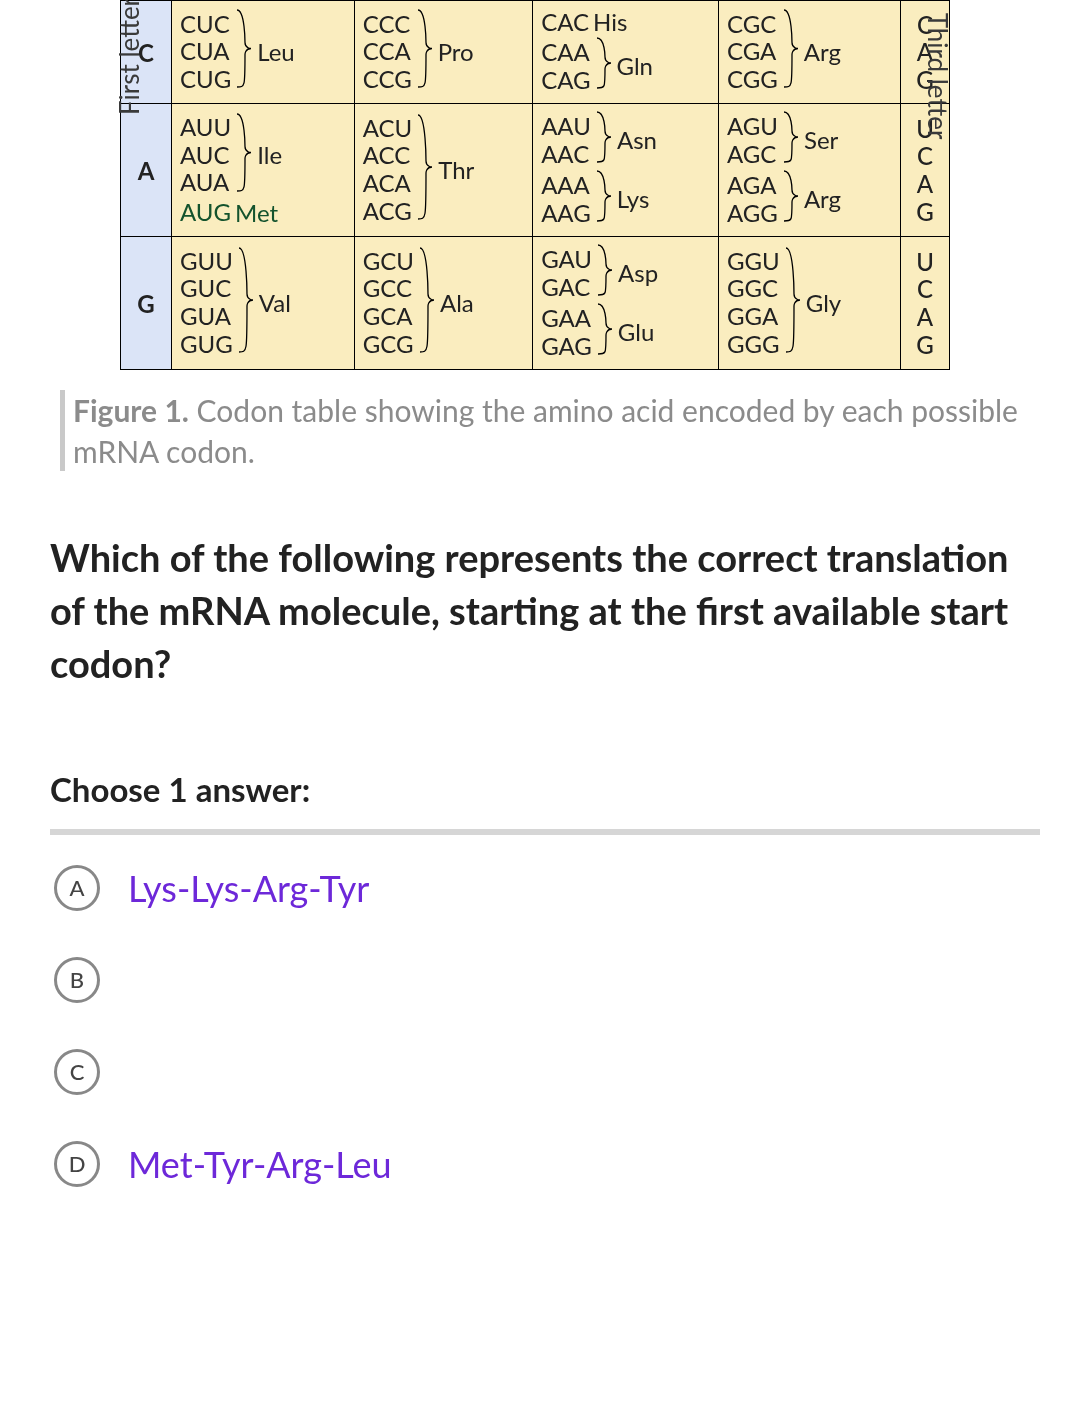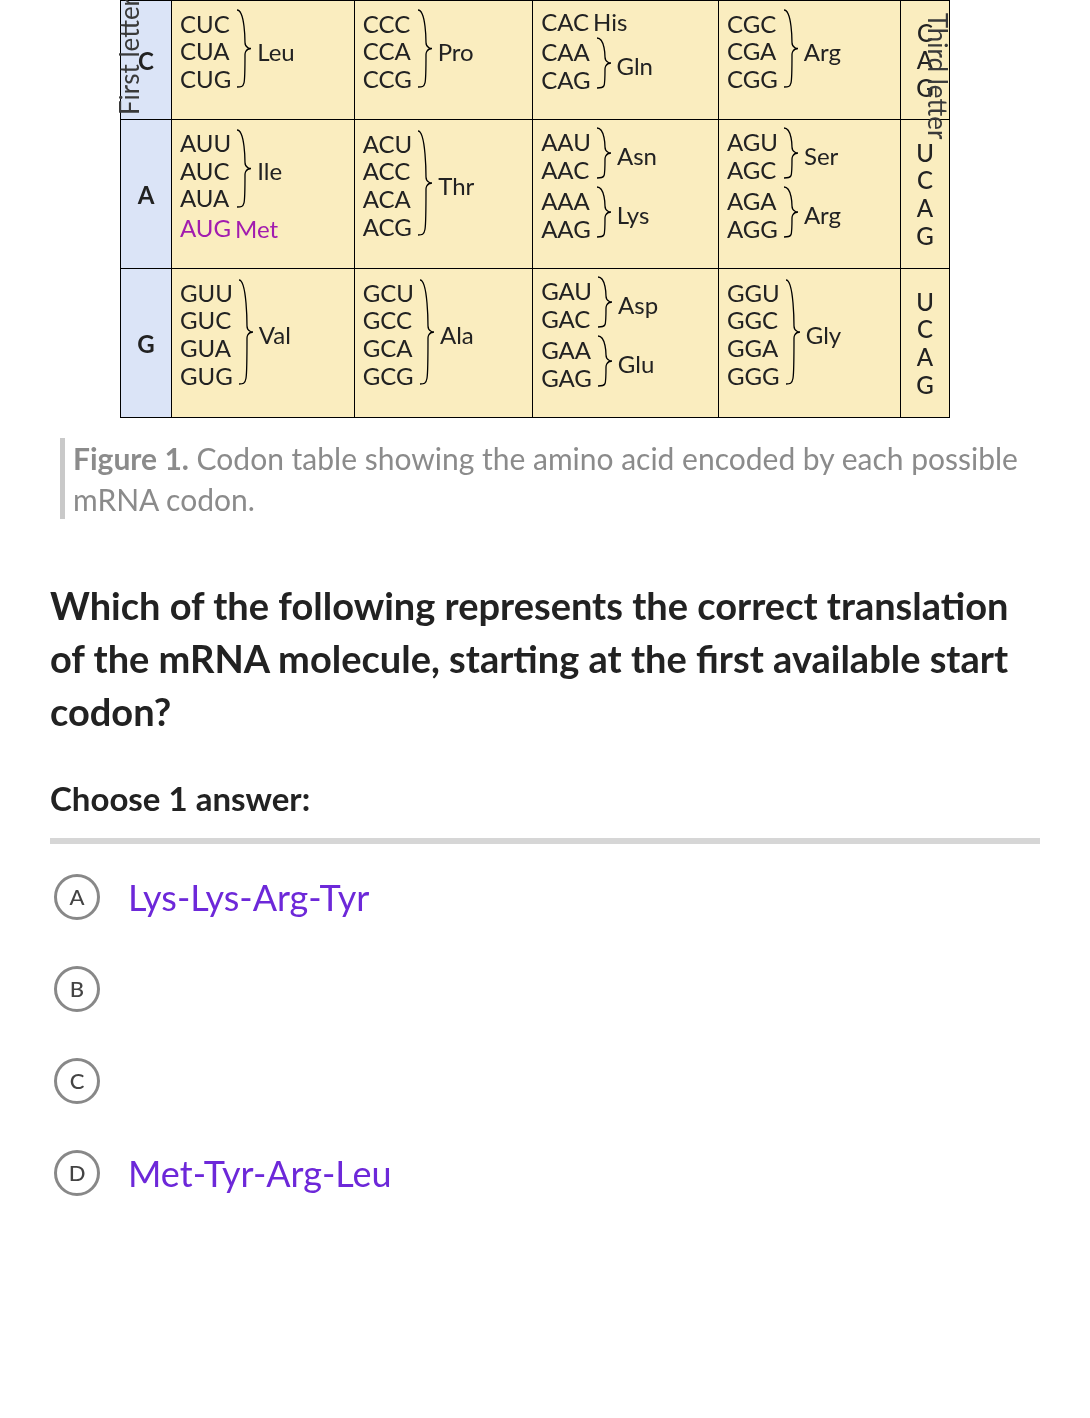--- a/index.html
+++ b/index.html
@@ -4,38 +4,38 @@
 <style>
   html,body{margin:0;padding:0;background:#fff;color:#222;font-family:"Lato","Helvetica Neue",Arial,sans-serif}
   .page{width:1090px;min-height:1418px;position:relative;box-sizing:border-box;padding:0 50px 40px 50px}
   
   .table-wrap{position:relative;margin:0 0 20px 70px;width:830px}
   .vlabel-left{position:absolute;left:-50px;top:40px;font-size:26px;color:#3a3a3a;transform:rotate(-90deg);transform-origin:center;white-space:nowrap}
   .vlabel-right{position:absolute;right:-52px;top:60px;font-size:26px;color:#3a3a3a;transform:rotate(90deg);transform-origin:center;white-space:nowrap}
   table.codon{border-collapse:collapse;width:100%}
   table.codon td,table.codon th{border:1px solid #000;font-size:24px;vertical-align:middle}
   td.first-col{width:48px;text-align:center;font-weight:700;background:#dbe4f7}
-  td.cell{background:#faedbf;padding:6px 8px 24px 8px}
+  td.cell{background:#faedbf;padding:6px 8px 8px 8px}
   td.last-col{width:48px;text-align:center;font-weight:500;background:#faedbf;padding:4px 0}
   .cell-inner{display:flex;align-items:center;gap:4px}
   .codon-list{display:flex;flex-direction:column;line-height:1.15}
   .codon-list span{font-size:24px}
   .aa{font-size:24px}
   .aa-col{display:flex;flex-direction:column;gap:0}
-  .red{color:#a21caf}
+  .red{color:#14532d}
   
   .brace{width:18px;stroke:#000;fill:none;stroke-width:1.3}
   .last-col .stack{display:flex;flex-direction:column;line-height:1.15}
   
   .fig-cap{display:flex;gap:8px;margin:10px 0 60px 10px}
   .fig-cap .bar{width:5px;background:#c9c9c9;flex:0 0 5px}
   .fig-cap .txt{font-size:30px;color:#8b8b8b;line-height:1.35}
   .fig-cap .txt .fignum{font-weight:700}
   
-  .question{font-size:38px;font-weight:700;line-height:1.4;color:#222;margin:0 0 39px 0}
+  .question{font-size:38px;font-weight:700;line-height:1.4;color:#222;margin:0 0 78px 0}
   .choose{font-size:33px;font-weight:700;margin:0 0 20px 0}
   hr.sep{border:none;border-top:6px solid #d6d6d6;margin:0 0 30px 0}
   
   .answers{display:flex;flex-direction:column;gap:46px;margin-left:4px}
   .answer{display:flex;align-items:center;gap:28px;cursor:pointer}
   .answer .bubble{width:46px;height:46px;border-radius:50%;border:3px solid #888;display:flex;align-items:center;justify-content:center;font-size:22px;font-weight:500;color:#444;flex:0 0 46px;box-sizing:border-box}
   .answer .label{font-size:36px;color:#6d28d9}
 </style>
 </head>
 <body>

